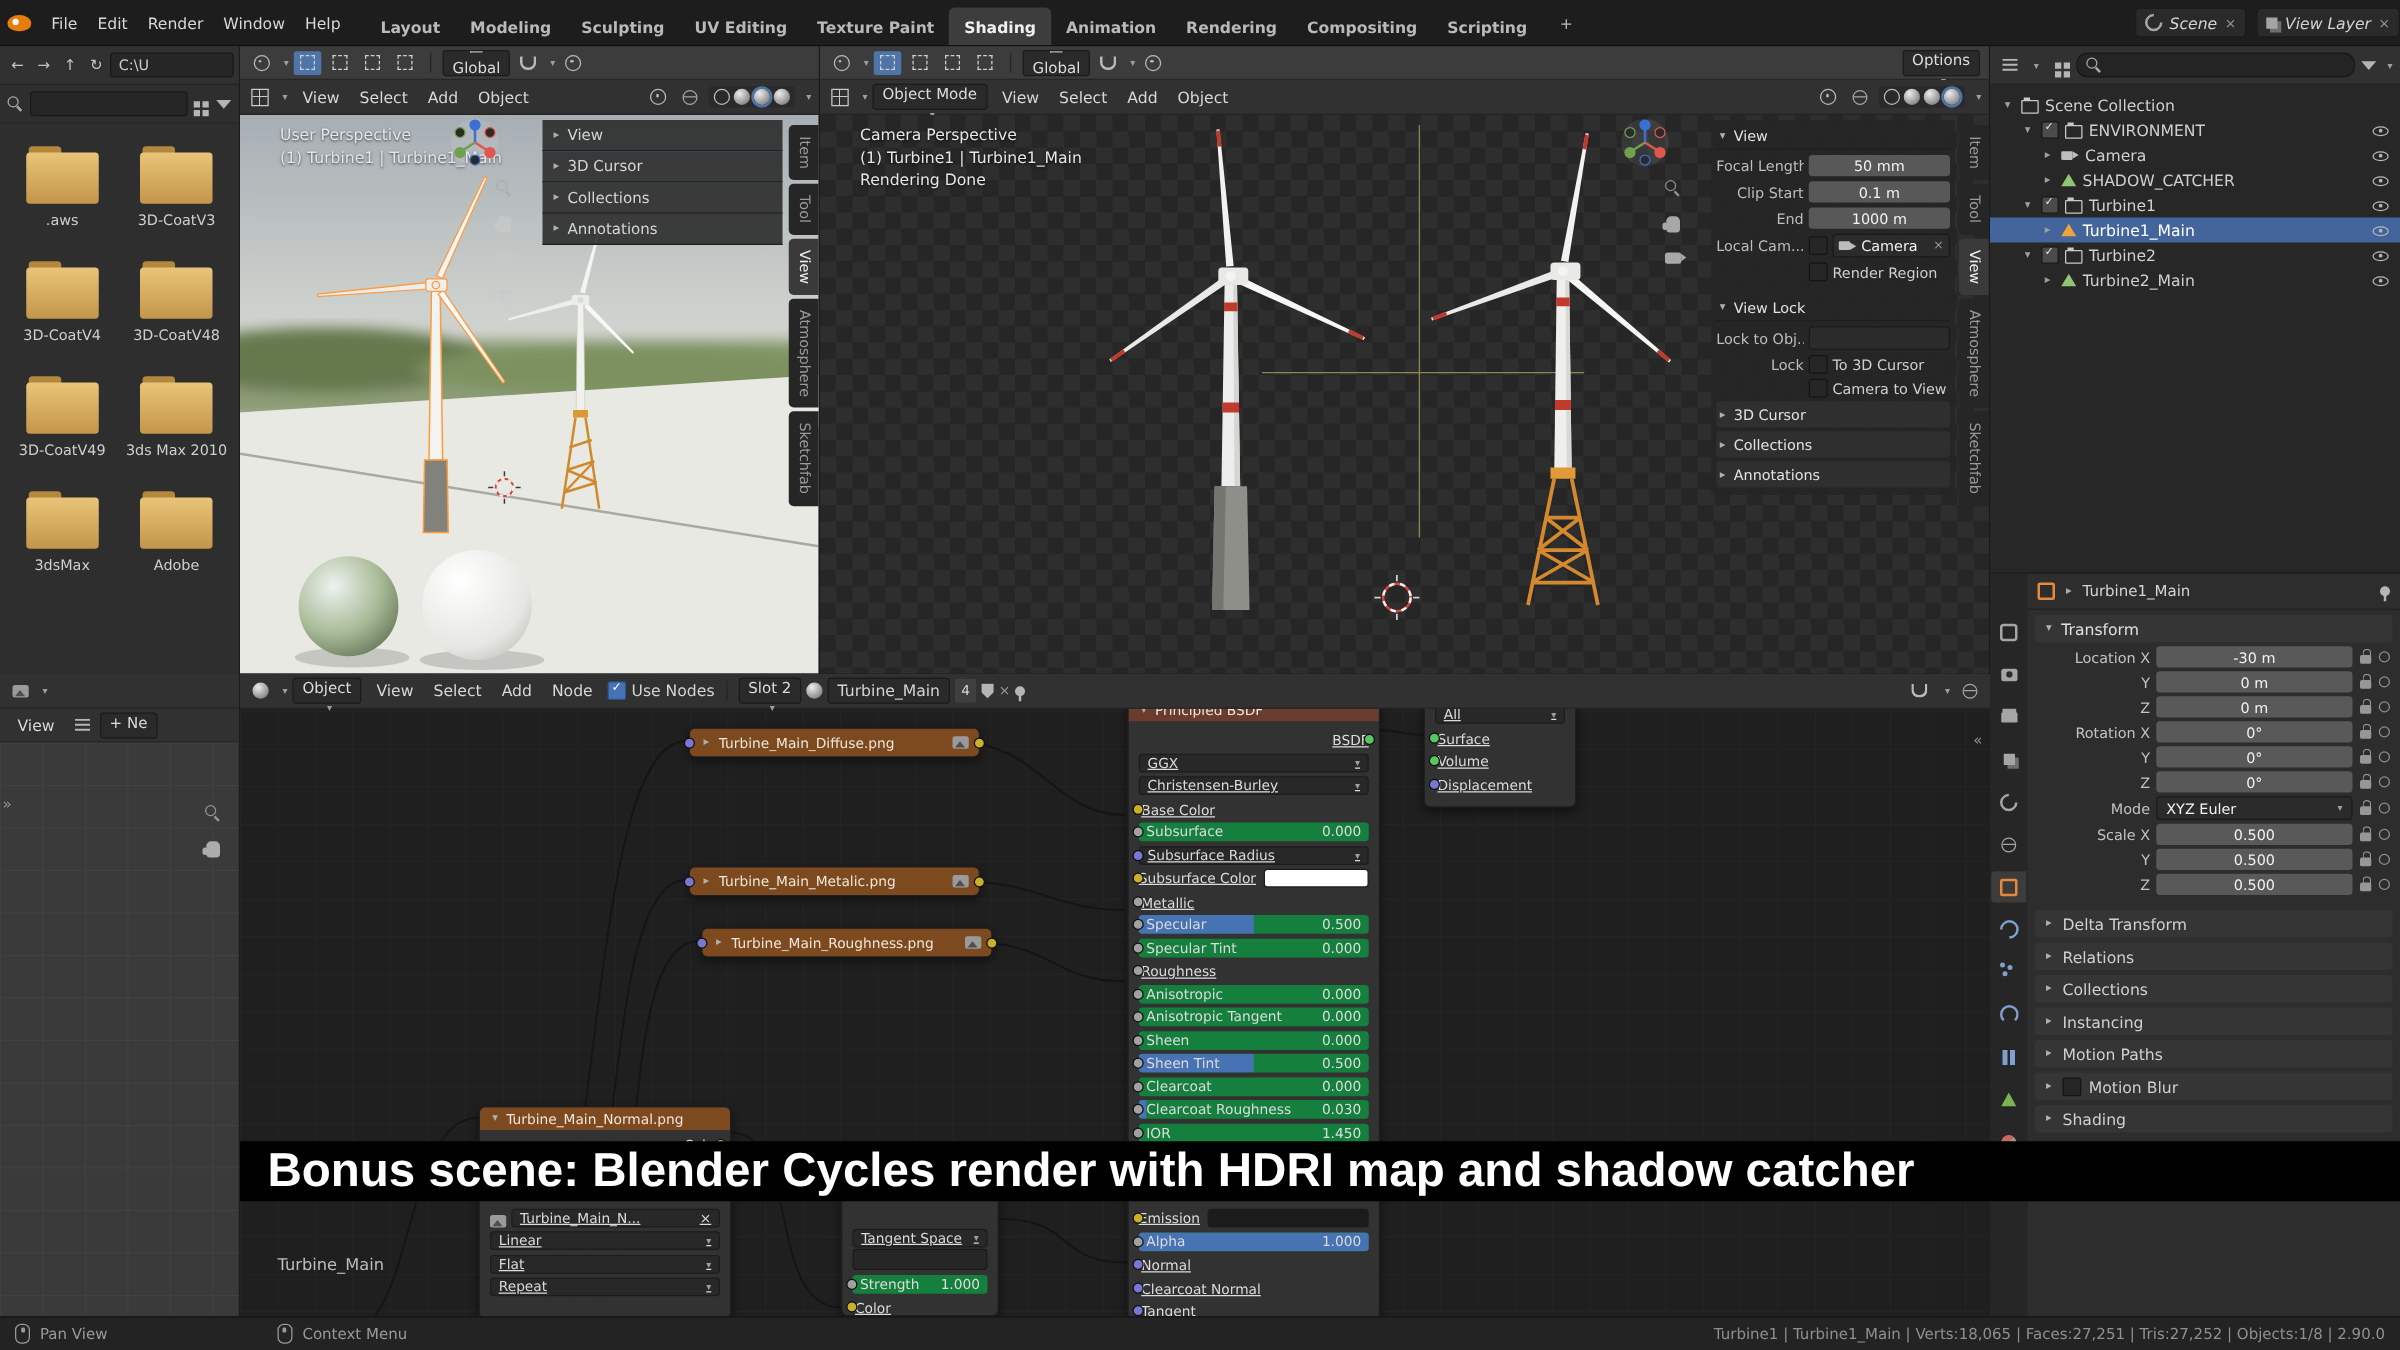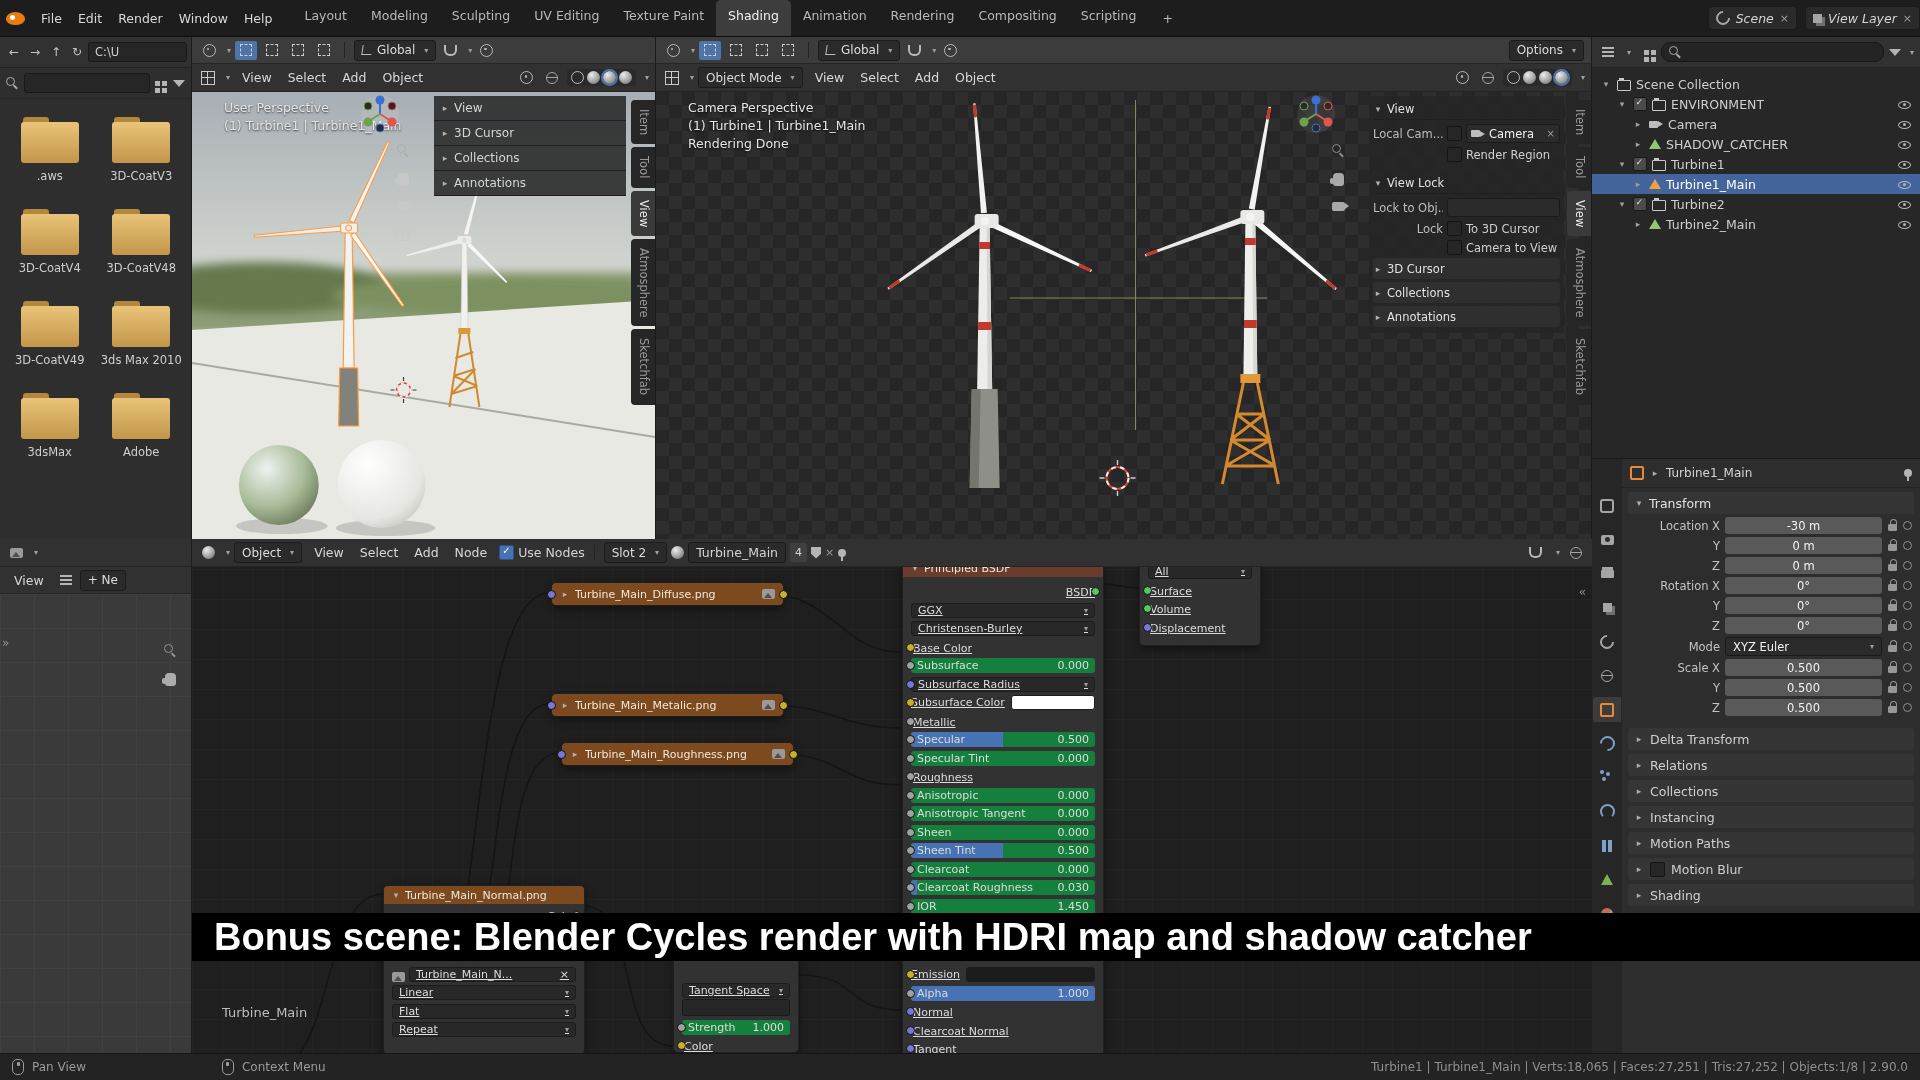--- a/index.html
+++ b/index.html
@@ -7,32 +7,32 @@
        font-family:"DejaVu Sans","Liberation Sans",sans-serif;font-size:12.5px;color:#d4d4d4;
        -webkit-font-smoothing:antialiased;}
   .abs{position:absolute;}
   .menu{padding:2px 8px;border-radius:3px;color:#d8d8d8;white-space:nowrap;}
   .tri{color:#b0b0b0;font-size:9px;width:10px;display:inline-block;text-align:center;}
   .chev{color:#9f9f9f;font-size:8px;margin-left:4px;}
   .sep{width:1px;height:16px;background:#242424;margin:0 5px;flex:none;}
   .hic{width:20px;height:19px;display:flex;align-items:center;justify-content:center;color:#c3c3c3;
        border-radius:2px;flex:none;font-size:12px;}
   .dd{background:#2a2a2a;border:1px solid #1b1b1b;border-radius:3px;height:19px;display:inline-flex;
-      align-items:center;gap:5px;padding:0 7px;color:#dcdcdc;white-space:nowrap;font-size:12px;}
+      align-items:center;gap:5px;padding:0 7px;color:#dcdcdc;white-space:nowrap;font-size:12px;flex-direction:column;}
   .cb{width:13px;height:13px;background:#262626;border:1px solid #141414;border-radius:2px;
       display:inline-block;position:relative;flex:none;}
   .cb.on{background:#4772b3;border-color:#2f5187;}
   .cb.on::after{content:"✓";color:#fff;font-size:10px;position:absolute;left:2px;top:-1px;}
   
   #topbar{left:0;top:0;width:1920px;height:37px;background:#1d1d1d;display:flex;align-items:center;
           padding:0 0;box-sizing:border-box;gap:2px;border-bottom:1px solid #101010;}
   .blogo{width:19px;height:13px;background:#e87d0d;border-radius:50% 50% 45% 45%;position:relative;flex:none;margin:0 6px;}
   .blogo::after{content:"";position:absolute;left:4px;top:3px;width:5px;height:5px;background:#fff;border-radius:50%;}
   .menus{display:flex;align-items:center;}
-  .wstabs{display:flex;height:100%;margin-left:10px;}
+  .wstabs{display:flex;align-items:flex-end;height:100%;margin-left:10px;font-weight:bold;}
   .wstab{padding:8px 12px 7px;font-size:12.5px;color:#b9b9b9;white-space:nowrap;}
   .wstab.active{background:#3d3d3d;color:#f0f0f0;border-radius:5px 5px 0 0;}
   .tb-right{margin-left:auto;display:flex;gap:8px;align-items:center;}
   .scener{background:#2a2a2a;border:1px solid #1a1a1a;border-radius:4px;height:22px;display:flex;
           align-items:center;gap:6px;padding:0 7px;font-style:italic;}
   .tbx{color:#9a9a9a;font-size:11px;}
   
   .edhdr{background:#313131;border-bottom:1px solid #242424;display:flex;align-items:center;gap:4px;
          padding:0 6px;height:28px;box-sizing:border-box;position:relative;}
   .toolhdr{background:#3c3c3c;border-bottom:1px solid #262626;display:flex;align-items:center;gap:4px;
@@ -641,20 +641,37 @@
     <div class="ovl" style="left:676px;top:52px;">
       <span class="mag"></span>
       <span class="ic-hand"></span>
       <span class="ic-camsm"></span>
     </div>
     <div class="npanel">
       <div class="np-sec">
           <span class="tri">▾</span>
           <span>View</span>
         </div>
+      <div>
+
+          <div class="np-row">
+            <span class="np-lab">Focal Length</span>
+            <span class="np-field">50 mm</span>
+          </div>
+
+          <div class="np-row">
+            <span class="np-lab">Clip Start</span>
+            <span class="np-field">0.1 m</span>
+          </div>
+
+          <div class="np-row">
+            <span class="np-lab">End</span>
+            <span class="np-field">1000 m</span>
+          </div>
+        </div>
       <div class="np-row">
         <span class="np-lab">Local Cam...</span>
         <span class="cb"></span>
         <span class="np-field obj">
           <span class="ic-camera"></span>
           <span>Camera</span>
           <span class="xx">×</span>
         </span>
       </div>
       <div class="np-row">

